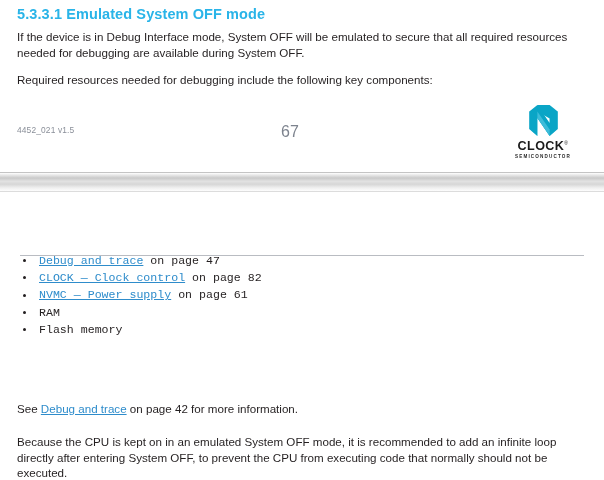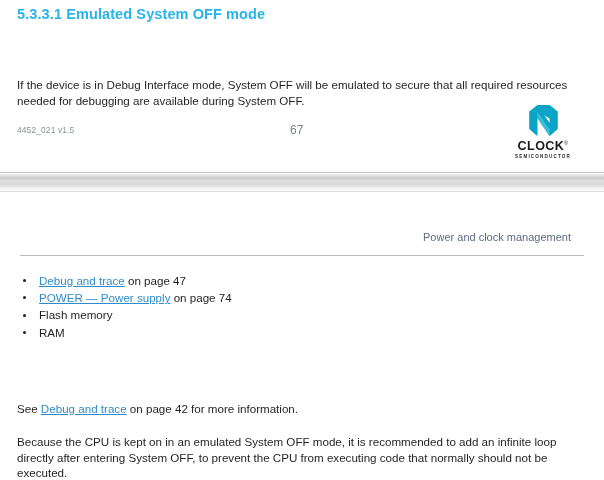--- a/index.html
+++ b/index.html
@@ -37,21 +37,20 @@
     letter-spacing: 0.1px;
     white-space: nowrap;
   }
   .body-para {
     position: absolute;
     left: 17px;
     font-size: 11.6px;
     line-height: 15.6px;
     color: #231f20;
     width: 566px;
-    margin-top: 48px;
   }
   .para-1 { top: 29px; }
   .para-2 { top: 72px; }
 
   
   .page-footer {
     position: absolute;
     left: 0;
     top: 118px;
     width: 604px;
@@ -61,23 +60,23 @@
     position: absolute;
     left: 17px;
     top: 7px;
     font-size: 8.4px;
     color: #8a8f99;
     letter-spacing: 0.15px;
     white-space: nowrap;
   }
   .footer-pagenum {
     position: absolute;
-    left: 290px;
+    left: 281px;
     top: 5px;
-    font-size: 12px;
+    font-size: 16px;
     color: #7d838e;
     white-space: nowrap;
   }
   .footer-logo {
     position: absolute;
     right: 20px;
     top: -13px;
     width: 82px;
     text-align: center;
   }
@@ -153,25 +152,26 @@
     left: 20px;
     top: 63px;
     width: 564px;
     height: 1px;
     background: #b9bcc2;
   }
 
   .bullet-list {
     position: absolute;
     left: 0;
-    top: 80px;
+    top: 60px;
     width: 604px;
     margin: 0;
     padding: 0;
     list-style: none;
+    font-family: Liberation Mono, monospace;
   }
   .bullet-list li {
     position: relative;
     padding-left: 39px;
     font-size: 11.6px;
     line-height: 17.2px;
     color: #231f20;
     white-space: nowrap;
   }
   .bullet-list li .dot {
@@ -202,20 +202,21 @@
 <body>
 
 <div class="page">
 
   <div class="page-upper">
 
     <div class="section-heading">5.3.3.1 Emulated System OFF mode</div>
 
     <div class="body-para para-1">If the device is in Debug Interface mode, System OFF will be emulated to secure that all required resources needed for debugging are available during System OFF.</div>
 
+    <div class="body-para para-2">Required resources needed for debugging include the following key components:</div>
 
     <div class="page-footer">
 
       <div class="footer-docid">4452_021 v1.5</div>
 
       <div class="footer-pagenum">67</div>
 
       <div class="footer-logo">
         <svg class="logo-mark" viewBox="0 0 100 96">
           <polygon points="6,20 6,74 31,96 31,40 69,96 94,74 94,20 69,42 69,76 31,20" fill="#86d3e6"></polygon>
@@ -226,36 +227,38 @@
         <div class="logo-word"><span>CLOCK</span><span class="reg">®</span></div>
         <div class="logo-sub">SEMICONDUCTOR</div>
       </div>
     </div>
   </div>
 
   <div class="page-break-band"></div>
 
   <div class="page-lower">
 
-    <div class="running-head">Power and clock management</div>
 
     <div class="head-rule"></div>
 
     <ul class="bullet-list">
       <li>
         <span class="dot"></span><a class="lnk" href="#">Debug and trace</a><span> on page 47</span>
       </li>
       <li>
-        <span class="dot"></span><a class="lnk" href="#">POWER — Power supply</a><span> on page 74</span>
+        <span class="dot"></span><a class="lnk" href="#">CLOCK — Clock control</a><span> on page 82</span>
+      </li>
+      <li>
+        <span class="dot"></span><a class="lnk" href="#">NVMC — Power supply</a><span> on page 61</span>
+      </li>
+      <li>
+        <span class="dot"></span><span>RAM</span>
       </li>
       <li>
         <span class="dot"></span><span>Flash memory</span>
-      </li>
-      <li>
-        <span class="dot"></span><span>RAM</span>
       </li>
     </ul>
 
     <div class="tail-para tail-1"><span>See </span><a class="lnk" href="#">Debug and trace</a><span> on page 42 for more information.</span></div>
 
     <div class="tail-para tail-2">Because the CPU is kept on in an emulated System OFF mode, it is recommended to add an infinite loop directly after entering System OFF, to prevent the CPU from executing code that normally should not be executed.</div>
   </div>
 
 </div>
 

